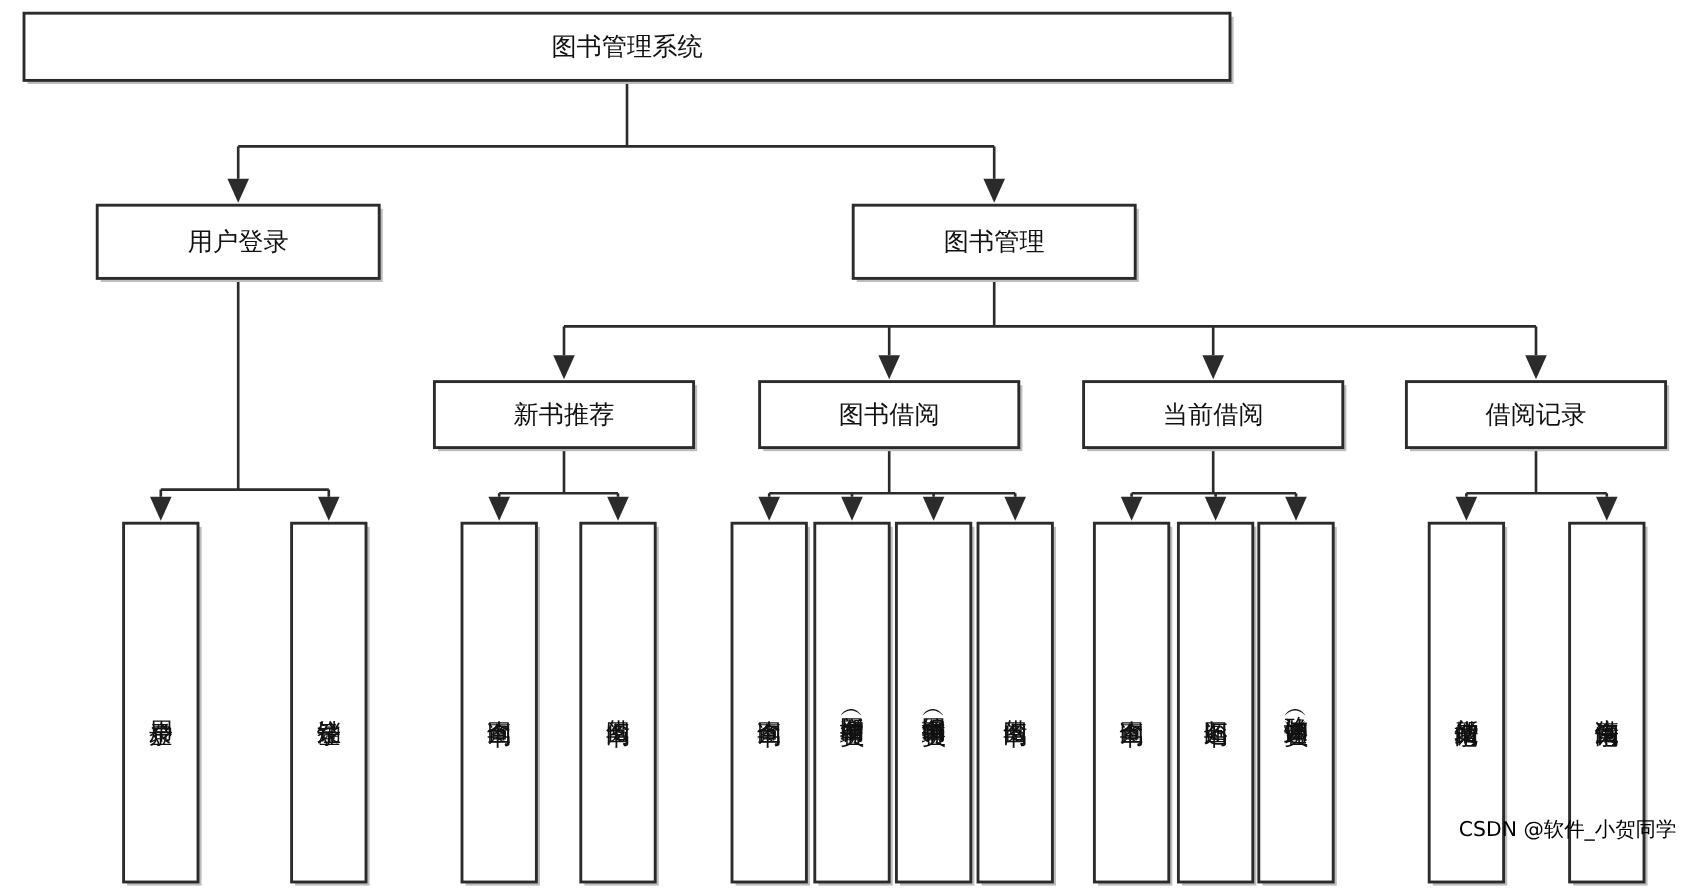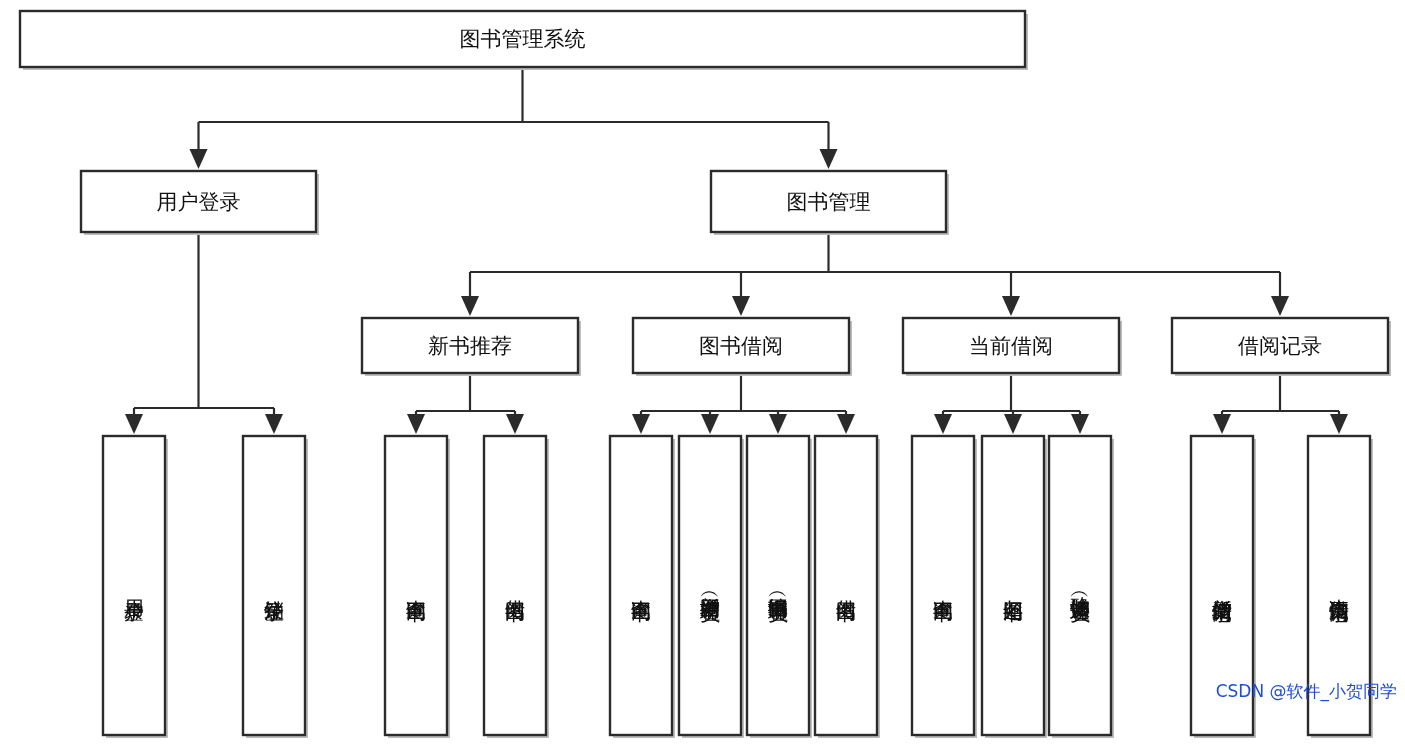--- a/index.html
+++ b/index.html
@@ -66,21 +66,21 @@
     letter-spacing: 1px;
     white-space: nowrap;
     pointer-events: none;
   }
   .watermark {
     position: absolute;
     right: 8px;
     bottom: 6px;
     font-family: "DejaVu Sans", "Liberation Sans", sans-serif;
     font-size: 17px;
-    color: #1d4ed8;
+    color: #000000;
     white-space: nowrap;
   }
 </style>
 </head>
 <body>
 
 <div id="diagram-root">
 
   <svg id="diagram-svg" viewBox="0 0 1405 747">
     <g id="connectors-layer">

